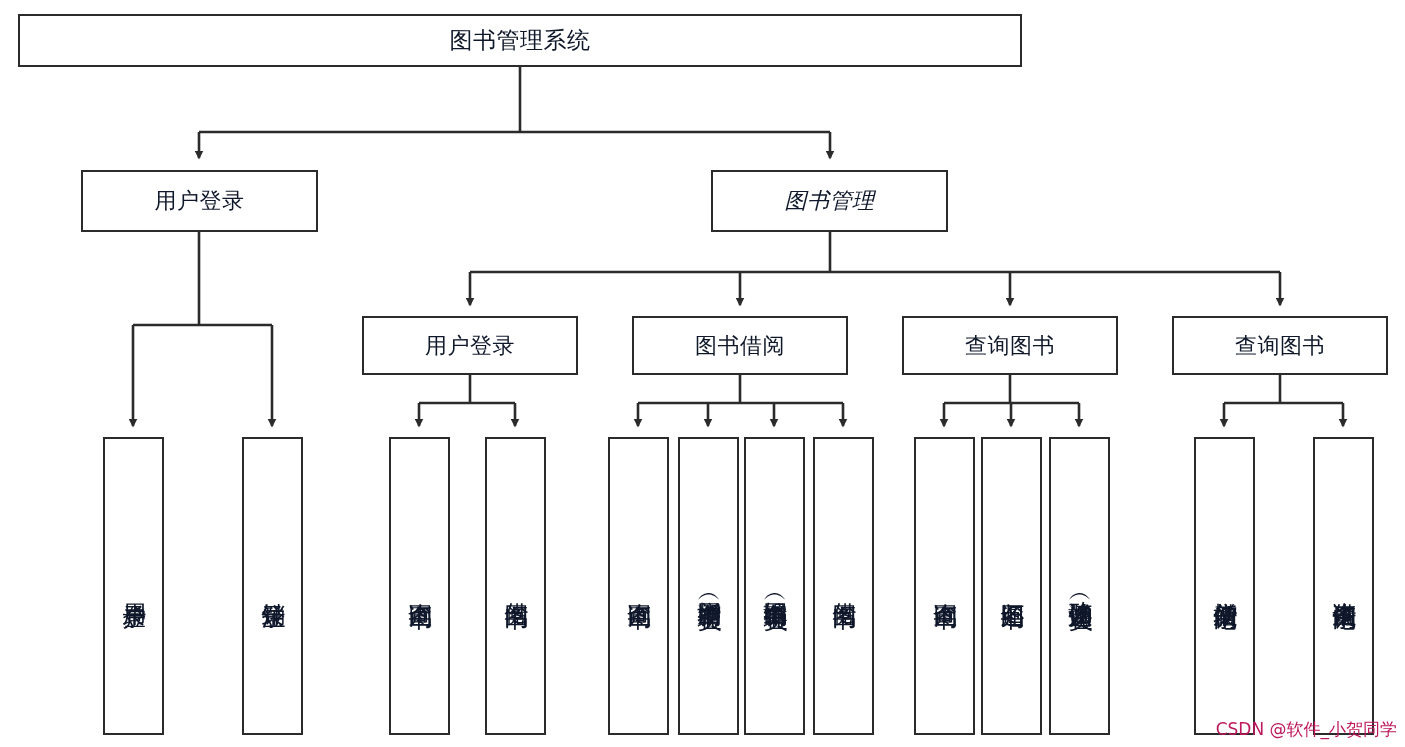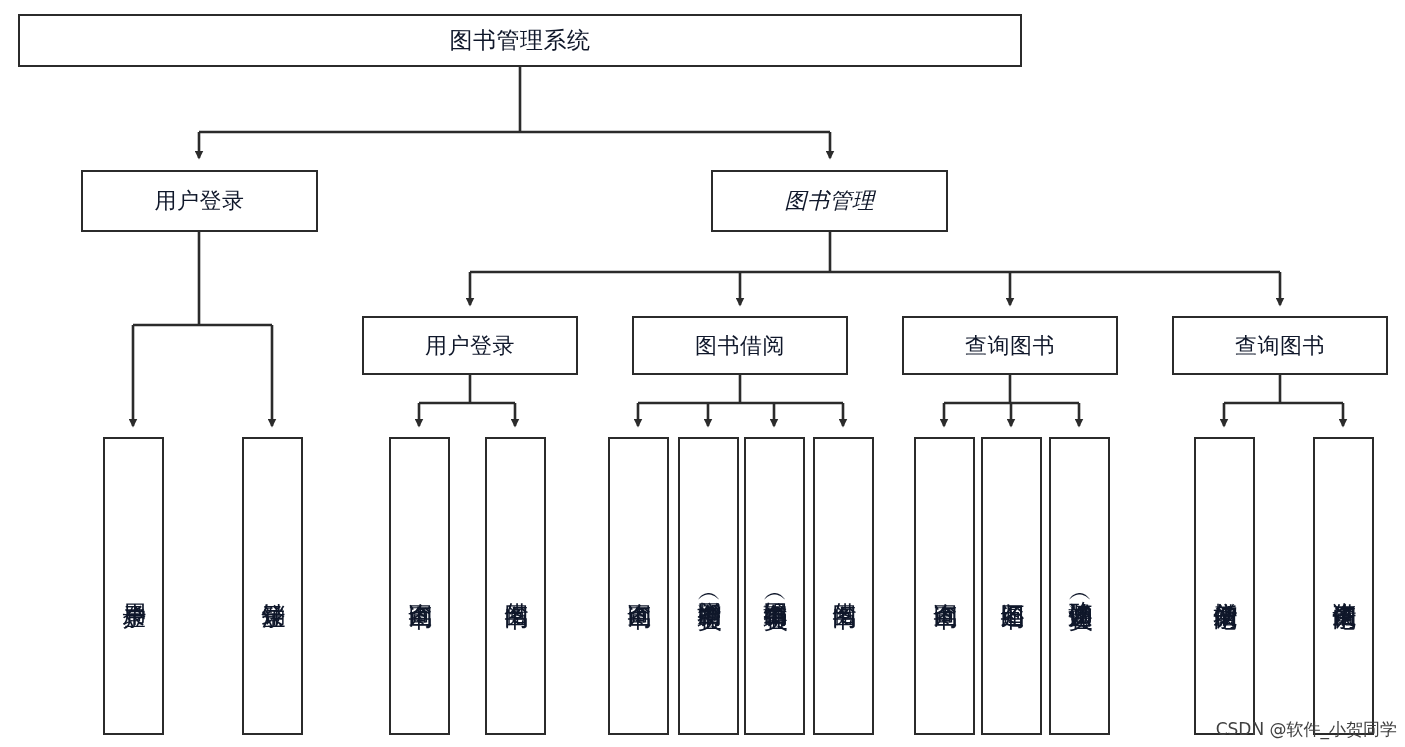--- a/index.html
+++ b/index.html
@@ -63,21 +63,21 @@
     font-size: 24px;
     line-height: 1.08;
     letter-spacing: 1px;
     white-space: nowrap;
   }
   #watermark {
     position: absolute;
     right: 8px;
     bottom: 6px;
     font-size: 17px;
-    color: #404040;
+    color: #be185d;
     z-index: 5;
     white-space: nowrap;
     font-family: "DejaVu Sans", "Liberation Sans", sans-serif;
   }
 </style>
 </head>
 <body>
 
 <div id="diagram-root">
 

